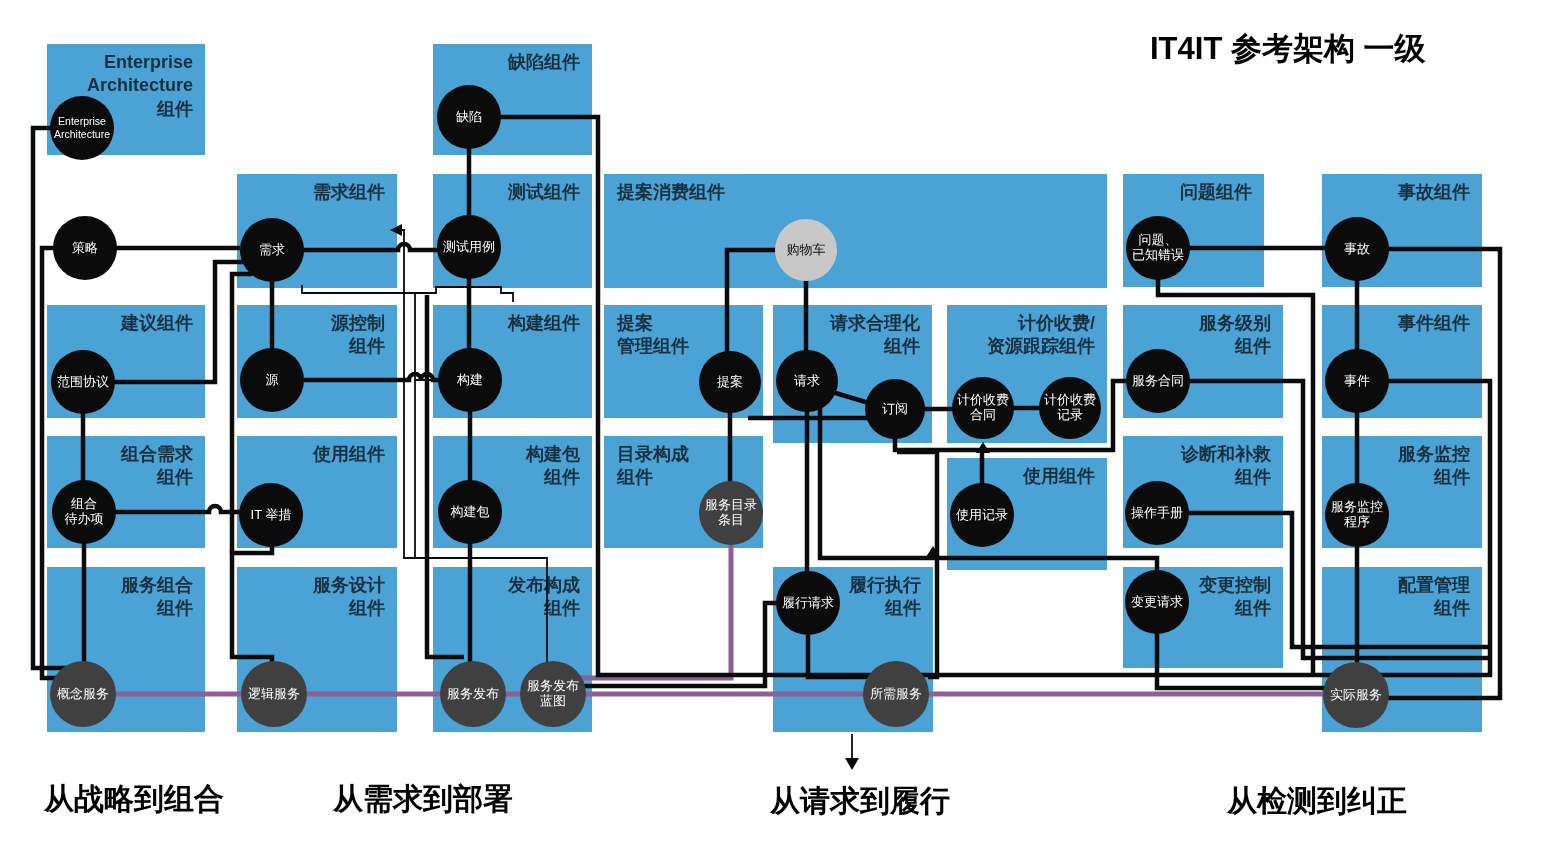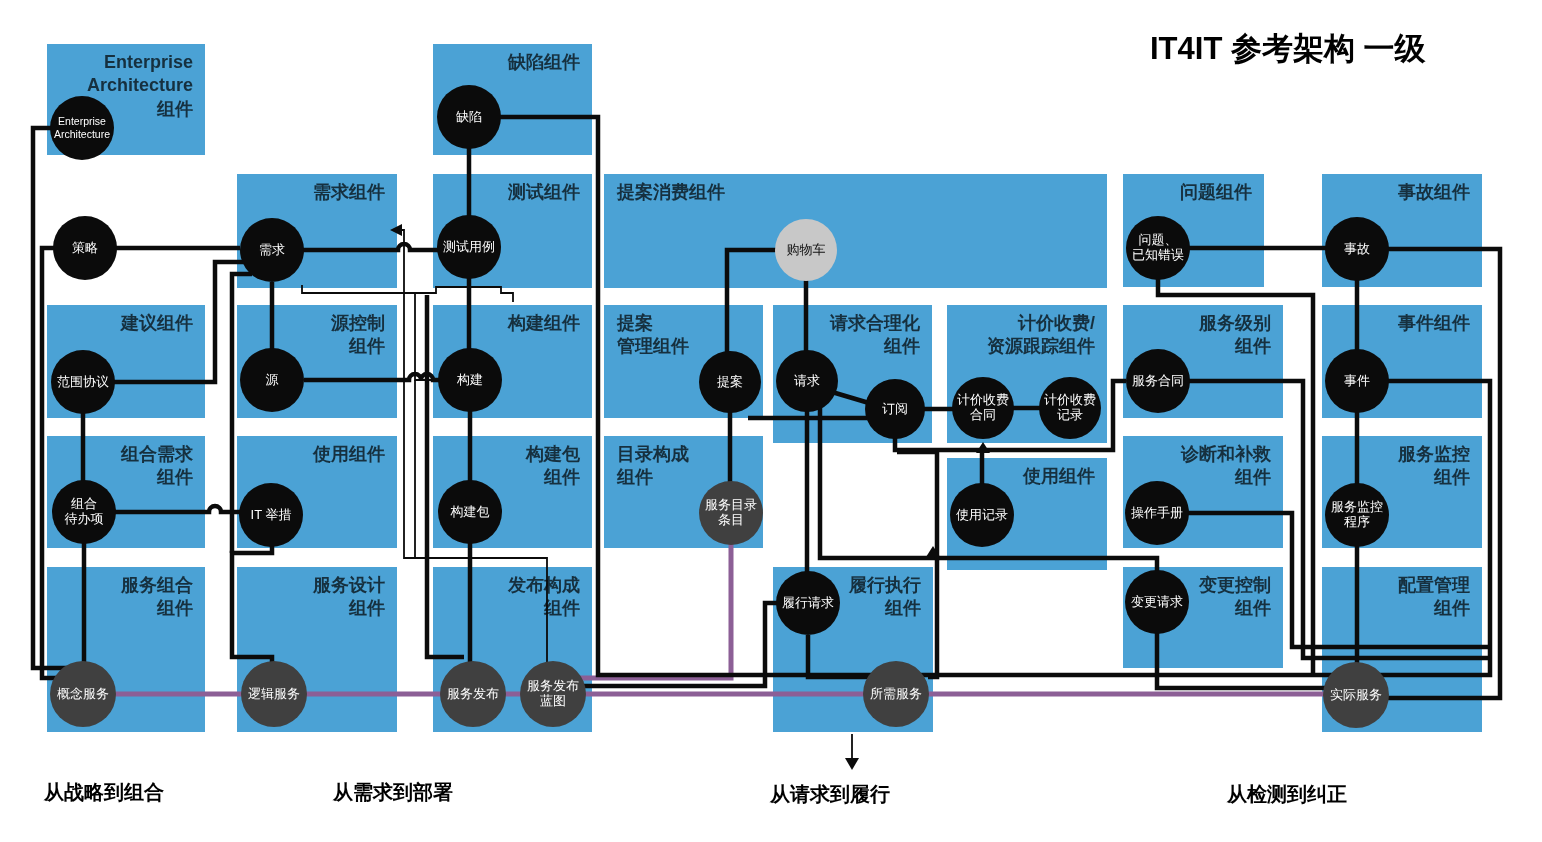--- a/index.html
+++ b/index.html
@@ -20,21 +20,21 @@
   }
   .circle.black{background:#0b0b0b;}
   .circle.gray{background:#C8C8C8;color:#111111;}
   .circle.purple{background:#404040;}
   .circle.small{font-size:10.5px;line-height:1.2;}
   .title{
     position:absolute;left:1150px;top:28px;z-index:5;
     font-size:31px;font-weight:bold;color:#000;white-space:nowrap;
   }
   .vs{
-    position:absolute;z-index:5;font-size:20px;font-weight:bold;color:#000;white-space:nowrap;
+    position:absolute;z-index:5;font-size:30px;font-weight:bold;color:#000;white-space:nowrap;
   }
   .vs1{left:44px;top:779px;}
   .vs2{left:333px;top:779px;}
   .vs3{left:770px;top:781px;}
   .vs4{left:1227px;top:781px;}
 </style>
 </head>
 <body>
 
 <div id="diagram">

